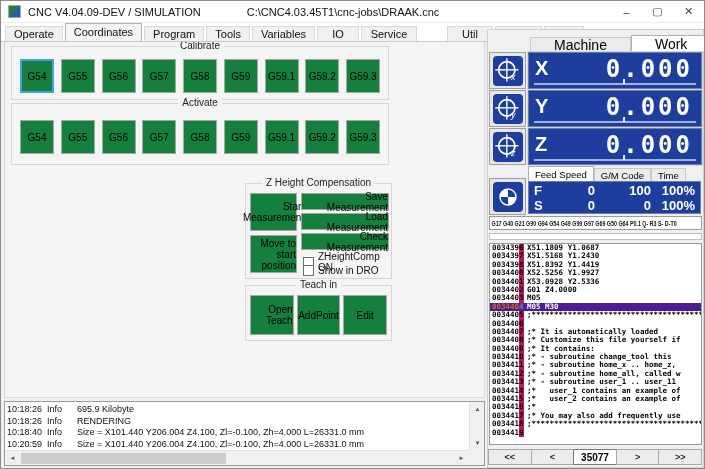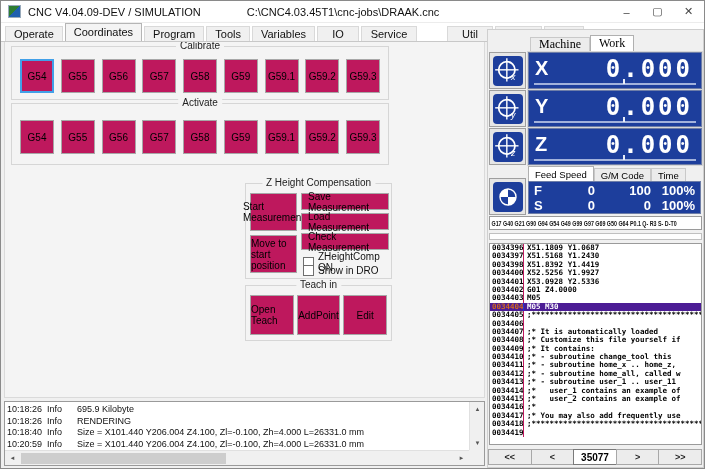--- a/index.html
+++ b/index.html
@@ -16,21 +16,21 @@
 
   
   .tabbar{position:absolute;top:22px;left:0;right:0;height:19px;background:#ffffff;display:flex;align-items:flex-end;padding-left:4px;border-bottom:1px solid #c8c8c8;z-index:1;}
   .tab{height:15px;padding:1px 8px 2px 8px;font-size:11px;color:#111;background:#f0f0f0;border:1px solid #d9d9d9;border-bottom:none;margin-right:2px;display:flex;align-items:center;justify-content:center;white-space:nowrap;}
   .tab.active{height:18px;background:#f4f4f4;border-color:#b5b5b5;position:relative;z-index:3;}
 
   
   .content{position:absolute;top:40px;left:3px;width:481px;height:357px;background:#f4f4f4;border:1px solid #dadada;z-index:0;}
   .groupbox{position:absolute;border:1px solid #d6d6d6;}
   .grouplabel{position:absolute;top:-7px;left:50%;transform:translateX(-50%);background:#f4f4f4;padding:0 4px;font-size:10px;color:#222;white-space:nowrap;}
-  .btn{background:#be185d;border:1px solid #a7a7a7;font-size:10px;color:#000;display:flex;align-items:center;justify-content:center;text-align:left;line-height:11px;cursor:default;}
+  .btn{background:#15803d;border:1px solid #a7a7a7;font-size:10px;color:#000;display:flex;align-items:center;justify-content:center;text-align:right;line-height:11px;cursor:default;}
   .gbtn-row{position:absolute;left:8px;right:8px;top:12px;display:flex;justify-content:space-between;}
   .gbtn{width:34px;height:34px;}
   .gbtn.focused{border:2px solid #42a0e8;}
 
   .zbtn-tall{position:absolute;width:47px;}
   .zbtn-wide{position:absolute;width:88px;height:17px;padding-left:6px;}
   .cbrow{position:absolute;display:flex;align-items:center;font-size:10px;color:#111;}
   .cbbox{width:11px;height:11px;background:#fff;border:1px solid #6e6e6e;margin-right:4px;flex:none;}
 
   
@@ -42,21 +42,21 @@
   .logmsg{flex:1;overflow:hidden;}
   .vscroll{position:absolute;top:0;right:0;width:15px;bottom:15px;background:#f0f0f0;border-left:1px solid #e0e0e0;}
   .hscroll{position:absolute;left:0;bottom:0;height:15px;right:15px;background:#f0f0f0;border-top:1px solid #e0e0e0;}
   .scorner{position:absolute;right:0;bottom:0;width:15px;height:15px;background:#f0f0f0;}
   .sarrow{position:absolute;width:15px;height:14px;display:flex;align-items:center;justify-content:center;font-size:6px;color:#555;}
   .hthumb{position:absolute;left:16px;top:2px;height:11px;width:205px;background:#cdcdcd;}
 
   
   .rightpanel{position:absolute;left:486px;top:28px;width:217px;height:439px;background:#f0f0f0;border:1px solid #cfcfcf;z-index:2;}
   .rtabs{position:absolute;left:42px;top:5px;display:flex;align-items:flex-end;height:16px;}
-  .rtab{height:14px;padding:1px 8px;font-size:12px;background:#ececec;border:1px solid #c9c9c9;border-bottom:none;display:flex;align-items:center;font-family:Liberation Serif, serif;}
+  .rtab{height:14px;padding:1px 23px;font-size:14px;background:#ececec;border:1px solid #c9c9c9;border-bottom:none;display:flex;align-items:center;}
   .rtab.active{background:#ffffff;height:16px;border-color:#b0b0b0;position:relative;z-index:2;}
 
   .axisrow{position:absolute;left:1px;width:213px;height:37px;}
   .zerobtn{position:absolute;left:0;top:0;width:37px;height:37px;background:#e6e6e6;border:1px solid #9f9f9f;display:flex;align-items:center;justify-content:center;}
   .zeroicon{width:30px;height:30px;background:var(--dro-blue);border-radius:4px;display:flex;align-items:center;justify-content:center;}
   .dro{position:absolute;left:39px;top:0;width:174px;height:37px;background:var(--dro-blue);border:1px solid #6d7da8;outline:1px solid #d6d6d6;color:#fff;}
   .droletter{position:absolute;left:6px;top:4px;font-size:20px;font-weight:bold;}
   .drovalue{position:absolute;right:8px;top:2px;font-size:24px;font-weight:bold;font-family:"DejaVu Sans Mono",monospace;letter-spacing:3px;}
   .drotrack{position:absolute;left:5px;right:5px;bottom:3px;height:2px;background:rgba(220,228,248,0.7);}
   .drotick{position:absolute;left:55%;bottom:1px;width:2px;height:5px;background:#e8edf8;}
@@ -70,21 +70,21 @@
   .fsc1{width:48px;text-align:right;flex:none;}
   .fsc2{width:56px;text-align:right;flex:none;}
   .fsc3{width:48px;text-align:right;flex:none;padding-right:4px;}
 
   .modalbar{position:absolute;left:1px;top:186px;width:213px;height:14px;background:#ffffff;border:1px solid #9a9a9a;overflow:hidden;display:flex;align-items:center;}
   .modaltext{display:inline-block;font-size:7px;font-weight:700;color:#111;white-space:nowrap;transform:scaleX(0.76);transform-origin:0 50%;padding-left:2px;}
   .gapbar{position:absolute;left:1px;top:203px;width:213px;height:7px;background:#fdfdfd;border:1px solid #bfbfbf;}
 
   .listing{position:absolute;left:1px;top:213px;width:213px;height:202px;background:#ffffff;border:1px solid #9a9a9a;overflow:hidden;}
   .lrow{display:flex;height:8.4px;line-height:8.4px;font-family:"DejaVu Sans Mono",monospace;font-size:7.5px;font-weight:bold;color:#000;white-space:pre;}
-  .lnum{width:34px;flex:none;padding-left:2px;border-right:1px solid #be185d;}
+  .lnum{width:34px;flex:none;padding-left:2px;border-right:5px solid #be185d;}
   .lcode{flex:1;padding-left:3px;overflow:hidden;}
   .lrow.selected{background:#4c1d95;}
   .lrow.selected .lnum{color:#d2691e;border-right-color:#2130d8;}
   .lrow.selected .lcode{color:#ffffff;}
 
   .navbar{position:absolute;left:1px;top:419px;width:213px;height:16px;display:flex;}
   .navbtn{flex:1;background:#ececec;border:1px solid #a8a8a8;margin-left:-1px;font-size:9px;font-weight:bold;color:#222;display:flex;align-items:center;justify-content:center;}
   .navfield{flex:1;background:#ffffff;border:1px solid #7a7a7a;margin-left:-1px;font-size:10px;font-weight:bold;display:flex;align-items:center;justify-content:center;}
 </style>
 </head>

